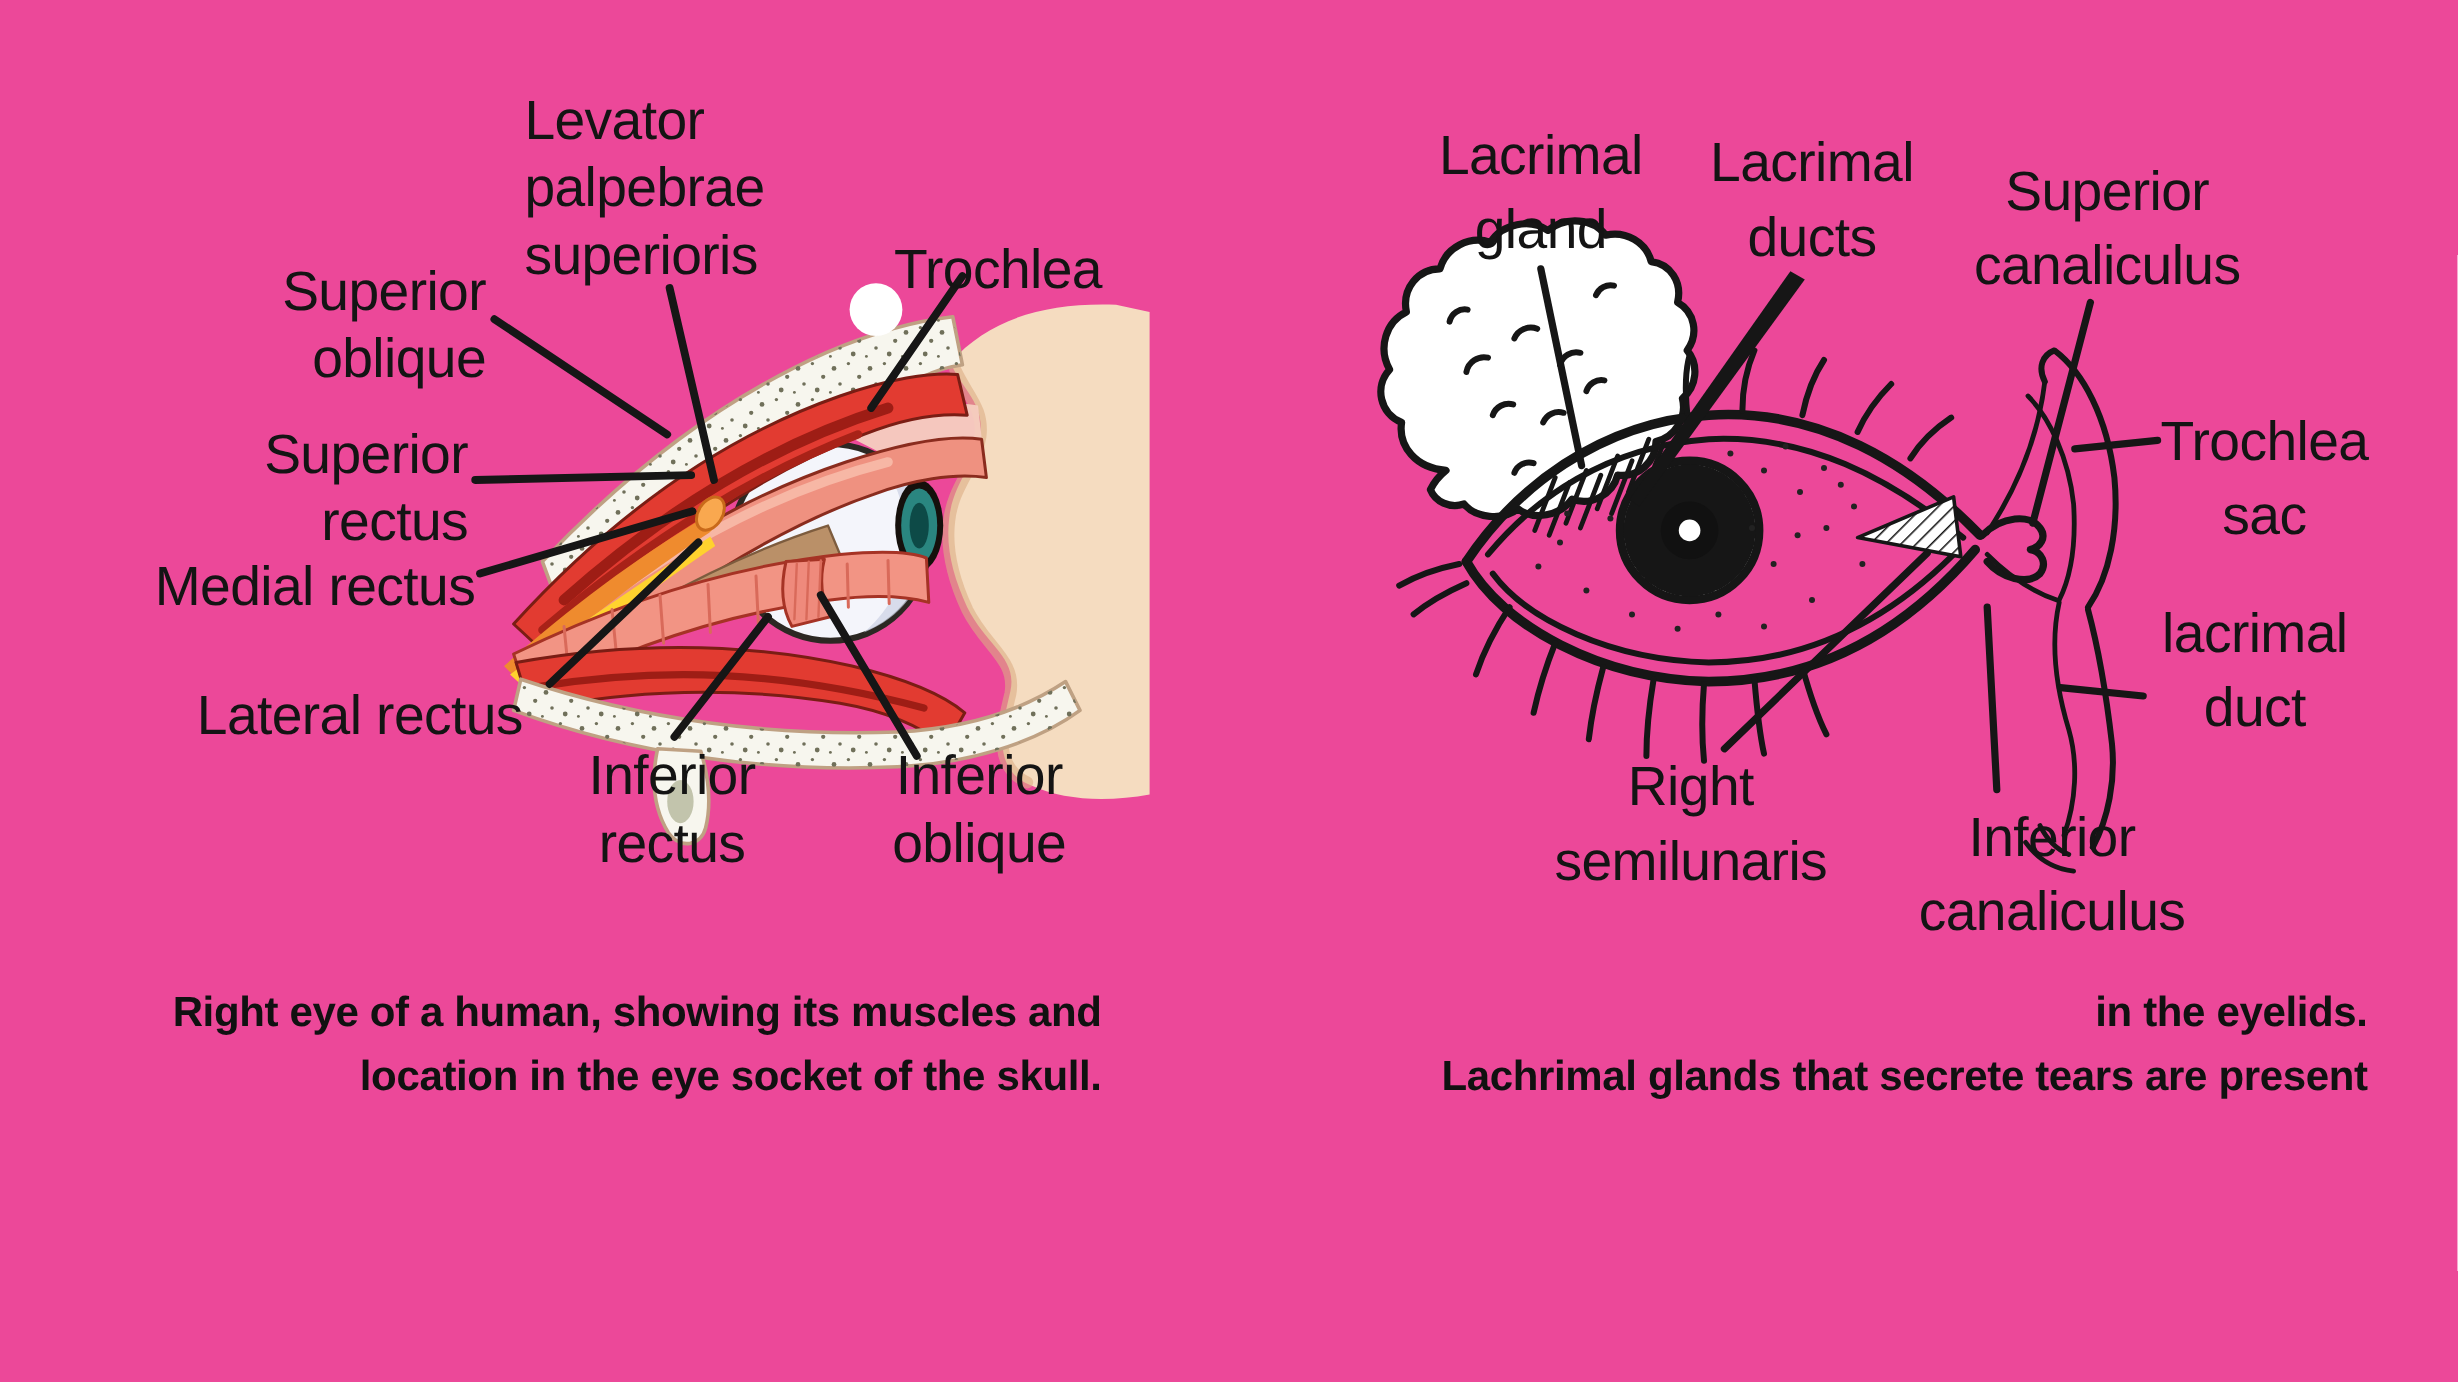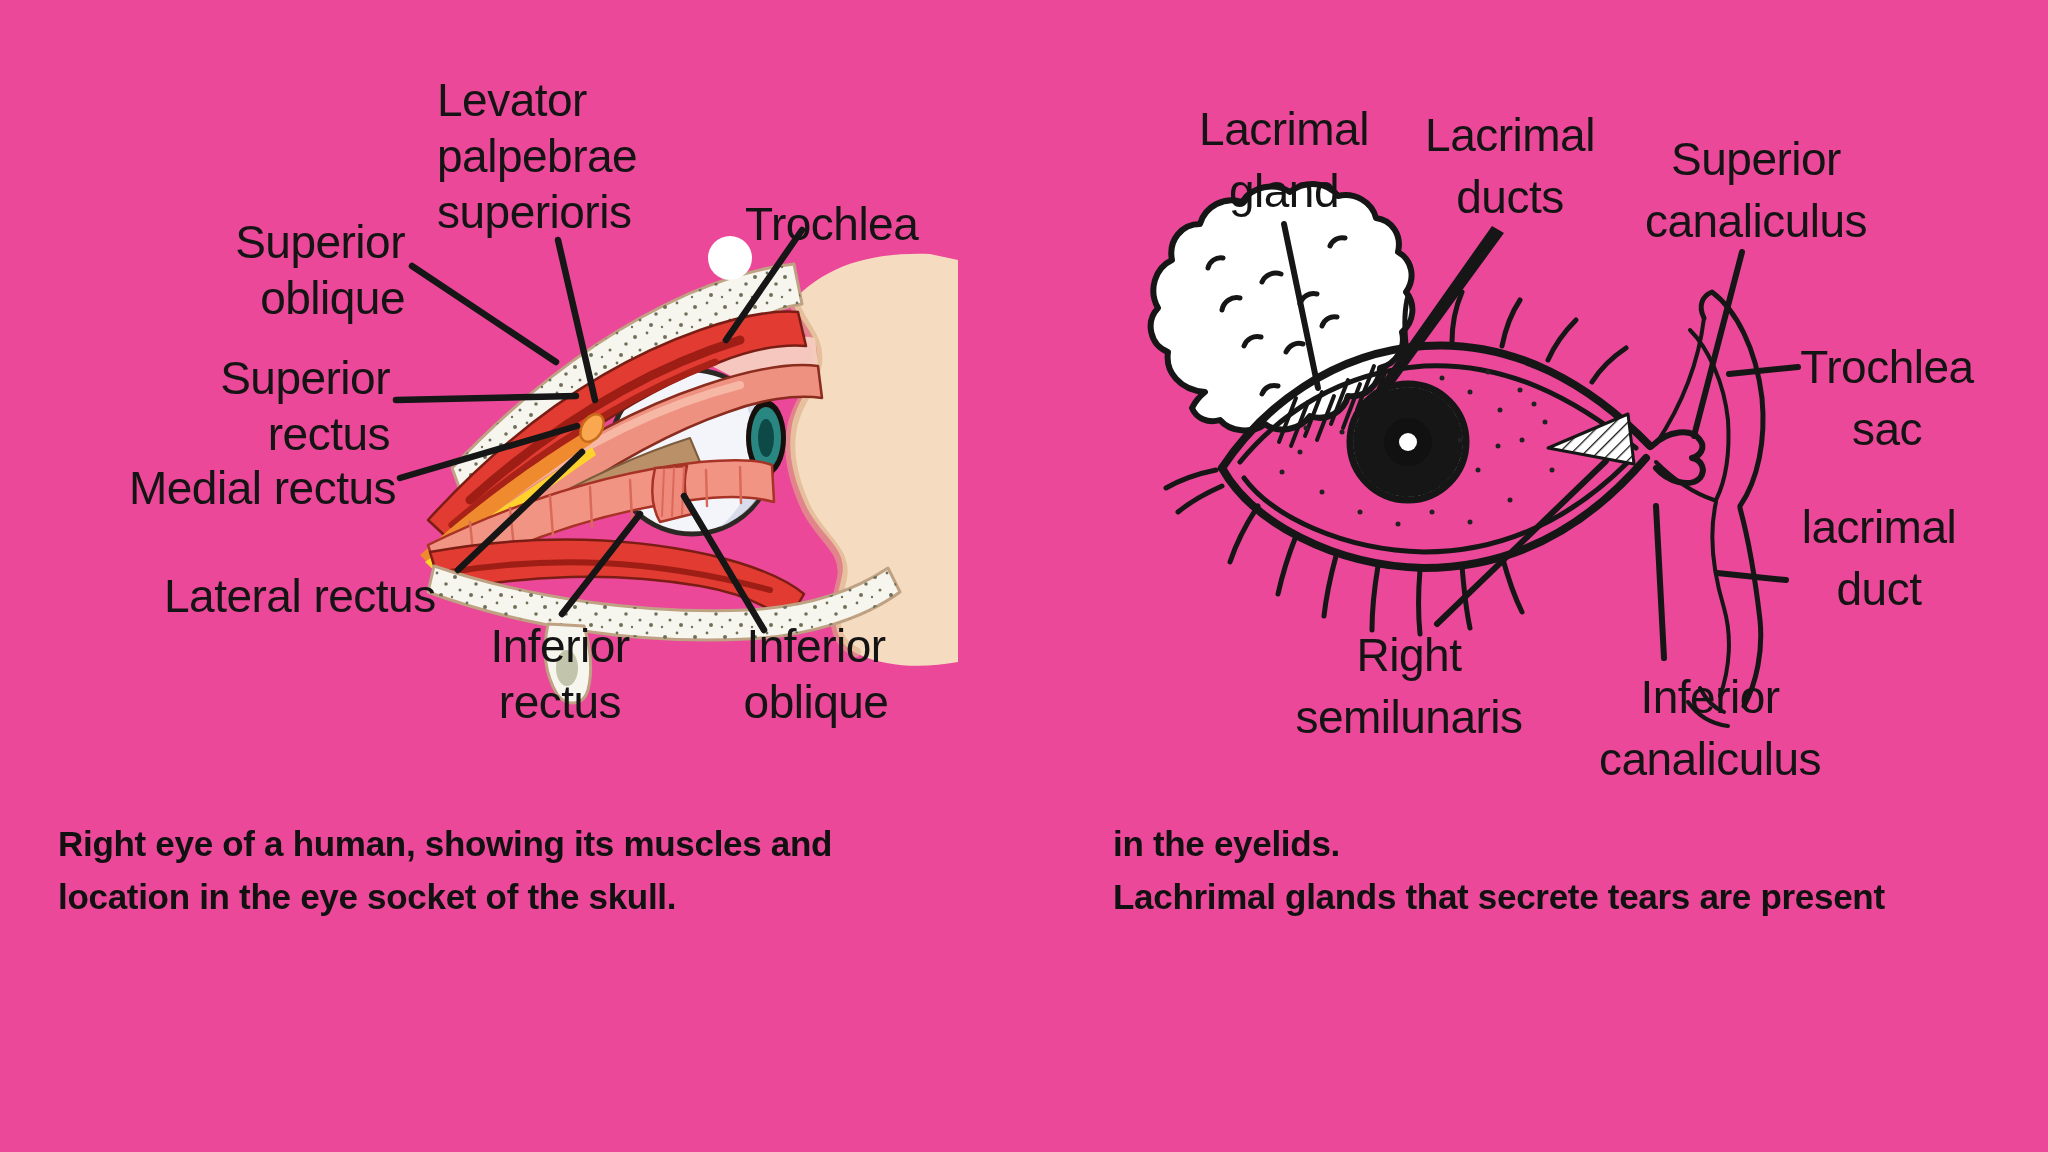--- a/index.html
+++ b/index.html
@@ -5,21 +5,21 @@
   html,body{margin:0;padding:0;background:#ffffff;}
   .stage{position:relative;width:2048px;height:1152px;background:#ec4899;overflow:hidden;
          font-family:"Liberation Sans", sans-serif;}
   .stage svg{position:absolute;left:0;top:0;}
   .label{position:absolute;font-size:46px;line-height:1.22;color:#141414;letter-spacing:-0.5px;
          white-space:nowrap;}
   .label.rt{line-height:1.35;}
   .align-right{text-align:right;}
   .align-center{text-align:center;}
   .caption{position:absolute;width:860px;font-size:35px;line-height:1.5;font-weight:700;
-           color:#111111;text-align:left;letter-spacing:-0.3px;}
+           color:#111111;text-align:right;letter-spacing:-0.3px;}
 </style>
 </head>
 <body>
 
 <div class="stage">
 
   <svg width="2048" height="1152" viewBox="0 0 2048 1152">
     <defs>
       <pattern id="spk" width="30" height="30" patternUnits="userSpaceOnUse">
         <circle cx="5" cy="7" r="2" fill="#70705a"></circle>

